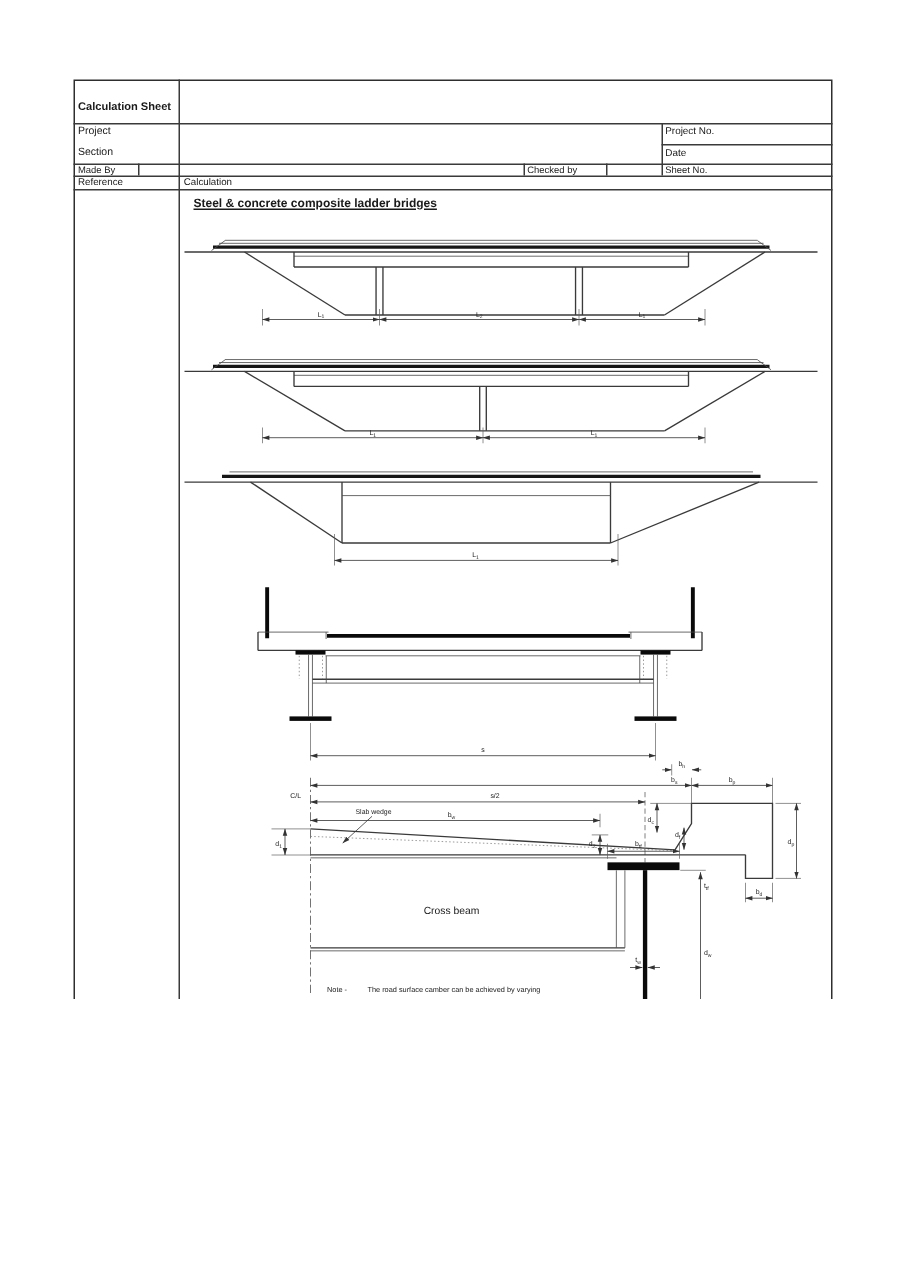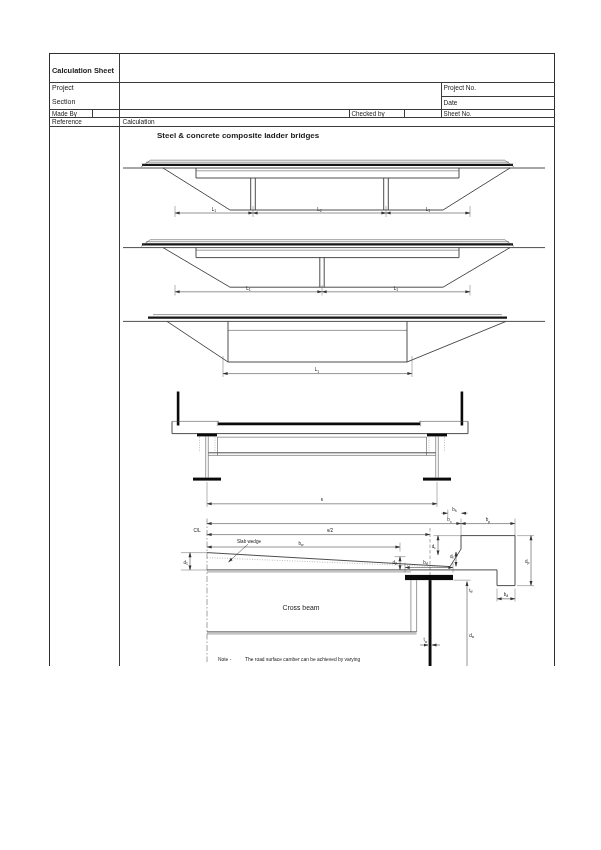--- a/index.html
+++ b/index.html
@@ -6,21 +6,21 @@
   body{background:#fff;}
   .page{position:relative;width:601px;height:666px;background:#ffffff;overflow:hidden;
         font-family:"Liberation Sans",sans-serif;color:#1a1a1a;}
   .abs{position:absolute;white-space:nowrap;}
   .frame{position:absolute;left:48.5px;top:52.5px;width:506px;height:737px;
          border:1.5px solid #2e2e2e;box-sizing:border-box;}
   .hl{position:absolute;height:1px;background:#3a3a3a;}
   .vl{position:absolute;width:1px;background:#3a3a3a;}
   .lbl{font-size:6.5px;}
   .bold{font-weight:bold;}
-  .under{margin-left:28px;}
+  .under{text-decoration:underline;}
   svg{position:absolute;left:0;top:0;}
   .s1{stroke:#3a3a3a;stroke-width:0.9;fill:none;}
   .s2{stroke:#4a4a4a;stroke-width:0.55;fill:none;}
   .thk{stroke:#0a0a0a;stroke-width:2.6;fill:none;}
   .thk2{stroke:#161616;stroke-width:2.2;fill:none;}
   .dim{stroke:#3a3a3a;stroke-width:0.55;fill:none;}
   .ext{stroke:#5a5a5a;stroke-width:0.45;fill:none;}
   .dot{stroke:#7a7a7a;stroke-width:0.5;stroke-dasharray:1,1.5;fill:none;}
   .cl{stroke:#555;stroke-width:0.55;stroke-dasharray:6,2,1.5,2;fill:none;}
   .dsh{stroke:#555;stroke-width:0.5;stroke-dasharray:3.5,2;fill:none;}

